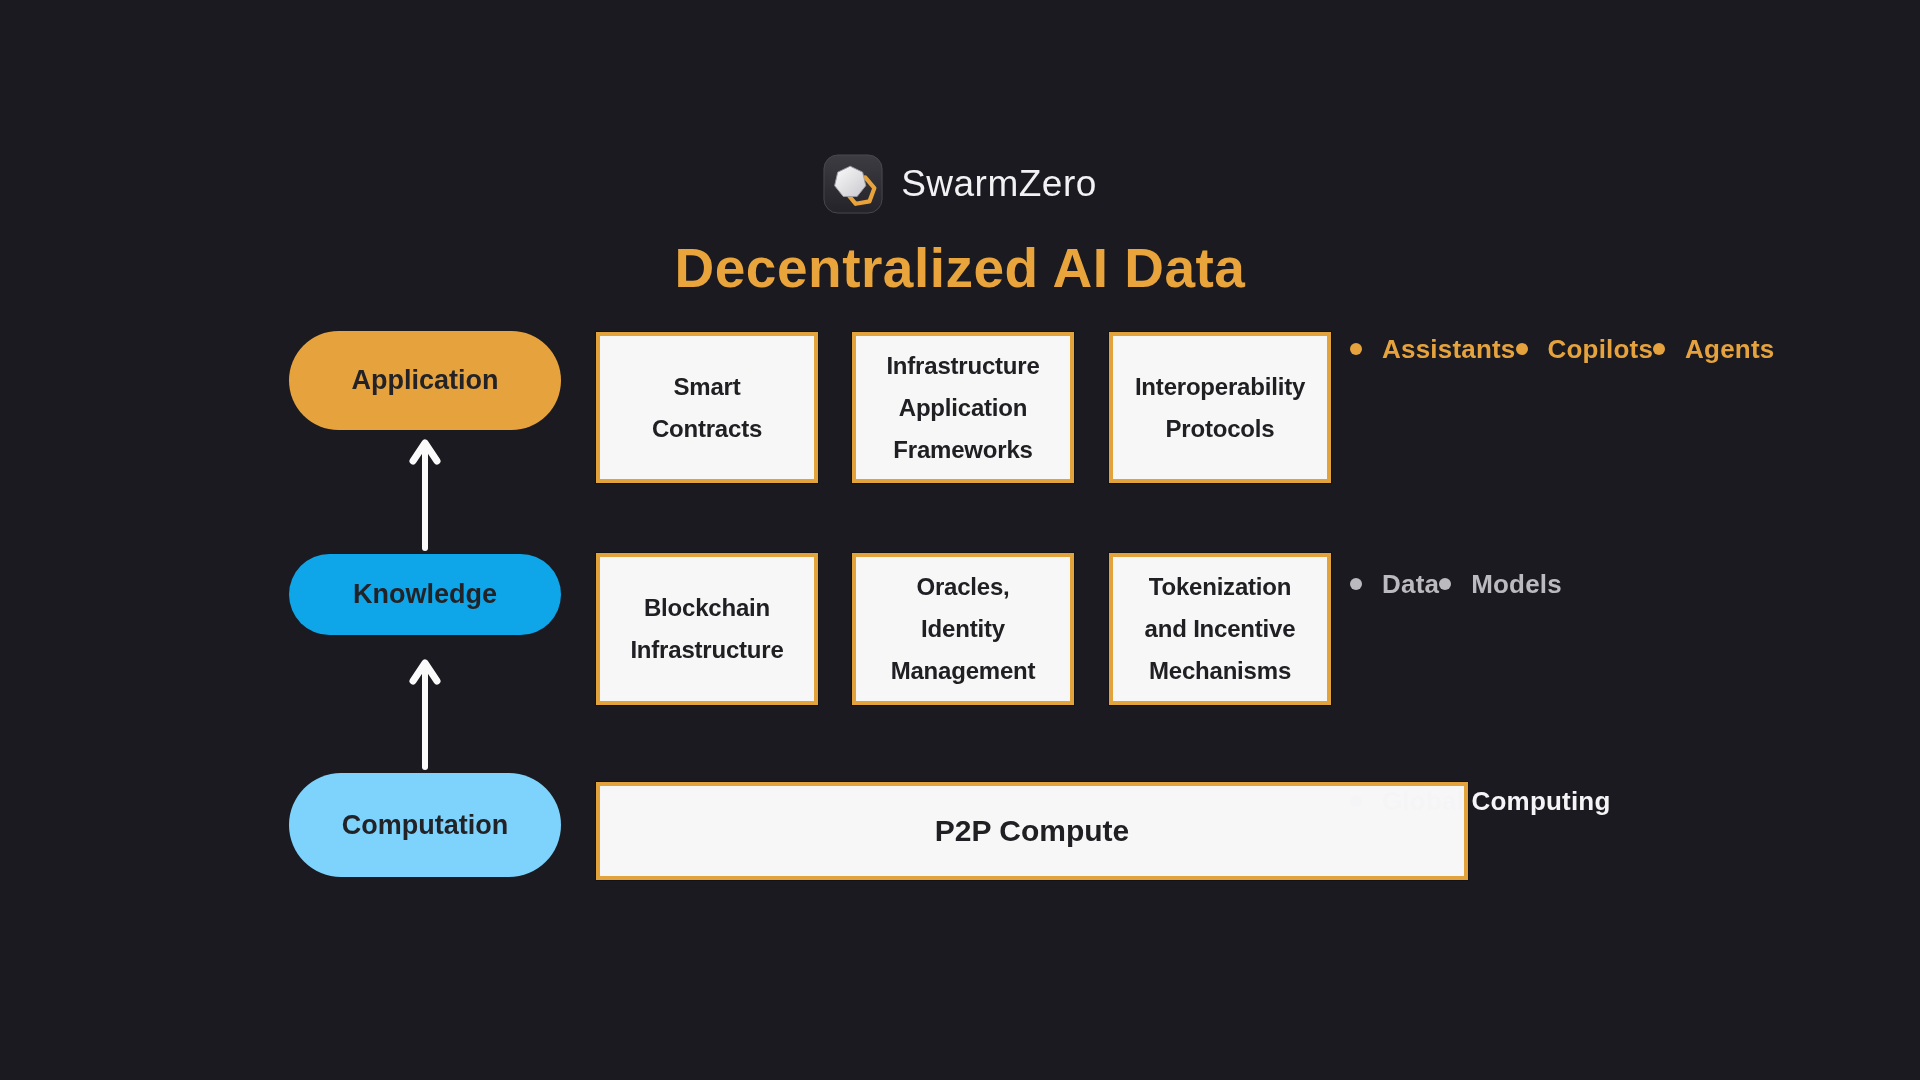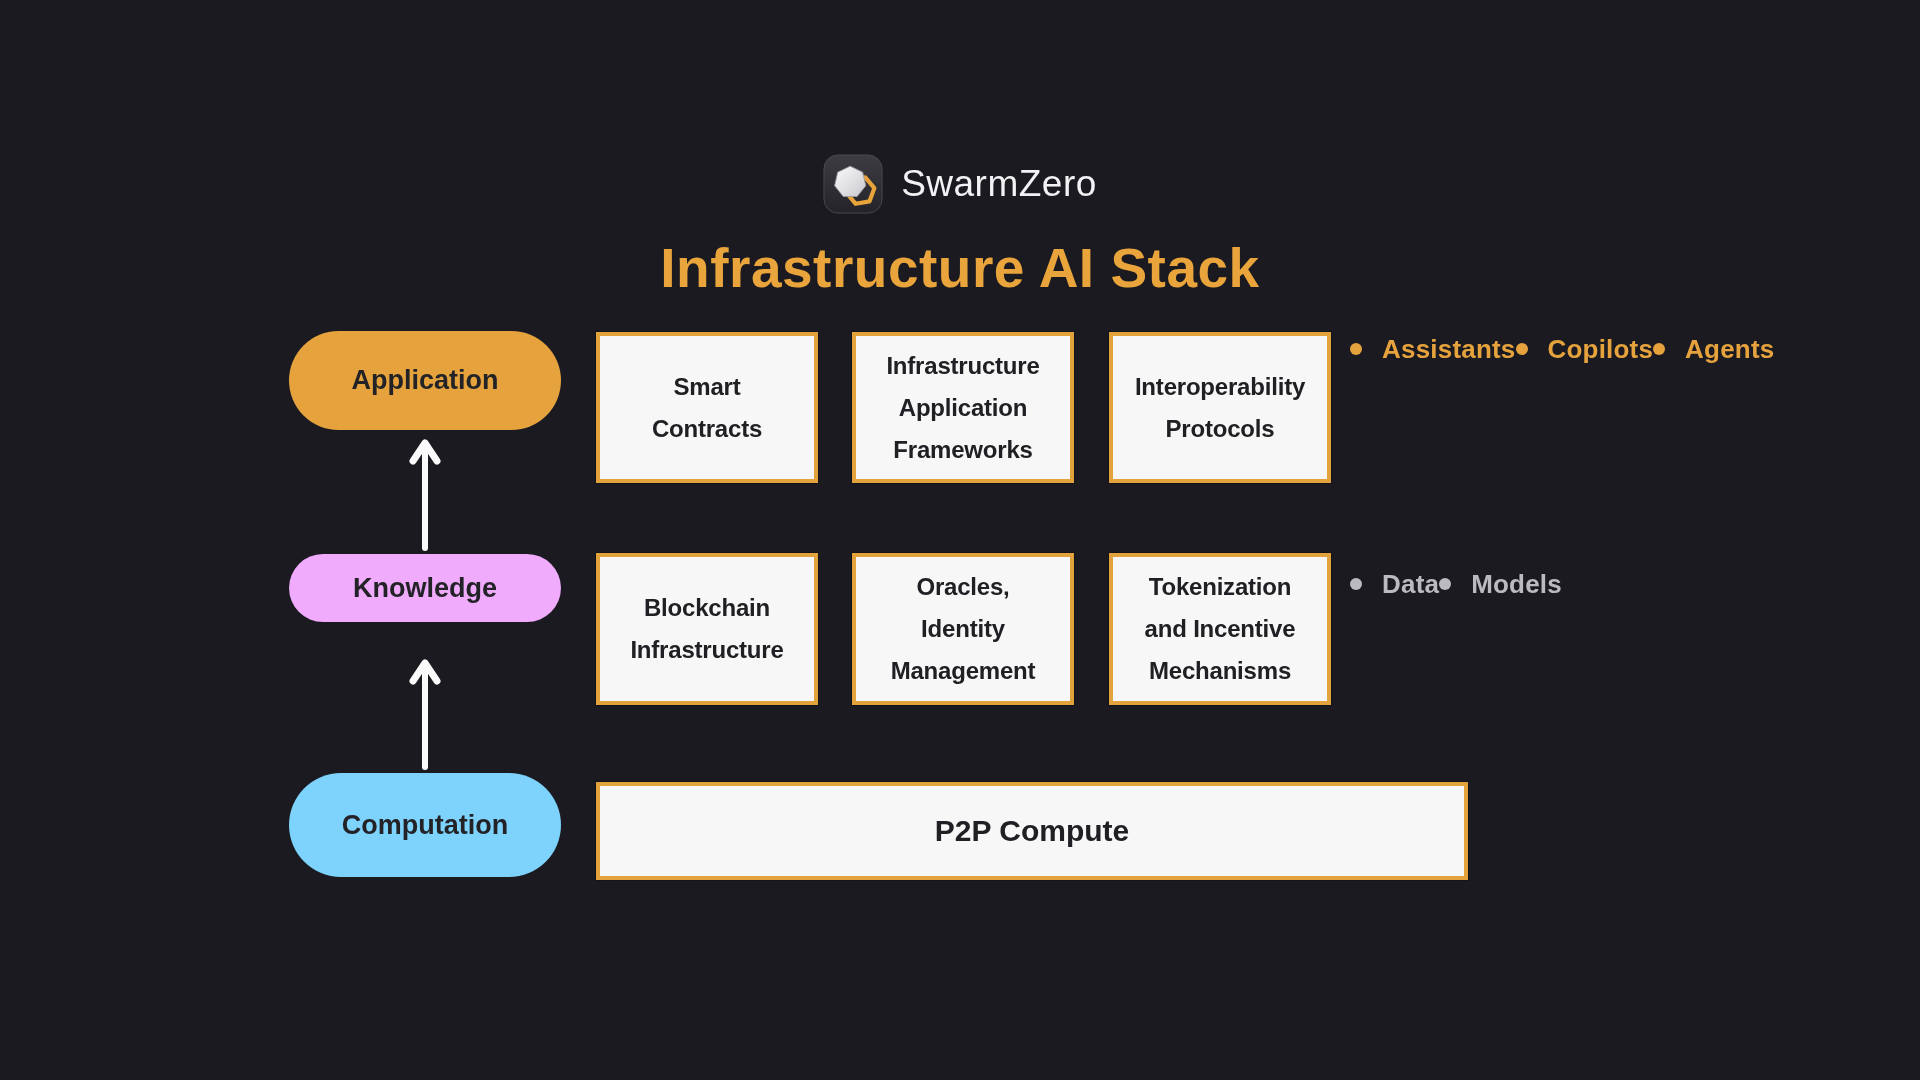--- a/index.html
+++ b/index.html
@@ -25,21 +25,21 @@
     white-space:pre-line;
   }
 
   
   .pill{
     left:289px;width:272px;border-radius:60px;
     display:flex;align-items:center;justify-content:center;
     font-size:27px;font-weight:700;color:#232327;
   }
   .pill-application{top:331px;height:99px;background:#E6A33D;}
-  .pill-knowledge{top:554px;height:68px;background:#f0abfc;}
+  .pill-knowledge{top:554px;height:81px;background:#0ea5e9;}
   .pill-computation{top:773px;height:104px;background:#7dd3fc;text-align:center;}
 
   
   .arrow{width:44px;left:403px;}
   .arrow-1{top:433px;height:118px;}
   .arrow-2{top:653px;height:117px;}
 
   
   .stack-box{
     background:#F7F7F7;border:4px solid #E2A33C;box-sizing:border-box;
@@ -87,21 +87,21 @@
         </linearGradient>
       </defs>
       <rect x="1" y="1" width="62" height="62" rx="15" fill="url(#lgBox)" stroke="#4A4A50" stroke-width="1"></rect>
       <polygon points="54.8,36.4 45.1,24.9 30.4,27.5 25.2,41.6 34.9,53.1 49.6,50.5" fill="none" stroke="#E8A33B" stroke-width="4.5" stroke-linejoin="round"></polygon>
       <polygon points="29,13 15.7,19.4 12.4,33.8 21.6,45.3 36.4,45.3 45.6,33.8 42.3,19.4" fill="url(#lgHept)" stroke="#9A9AA0" stroke-width="1" stroke-linejoin="round"></polygon>
     </svg>
   </span>
   <span class="brand-name">SwarmZero</span>
 </div>
 
-<div class="abs page-title">Infrastructure AI Stack</div>
+<div class="abs page-title">Decentralized AI Data</div>
 
 <div class="abs pill pill-application">Application</div>
 <div class="abs pill pill-knowledge">Knowledge</div>
 <div class="abs pill pill-computation">Computation</div>
 
 <span class="abs arrow arrow-1">
   <svg width="44" height="118" viewBox="0 0 44 118" aria-hidden="true">
     <line x1="22" y1="115" x2="22" y2="16" stroke="#FAFAFA" stroke-width="6" stroke-linecap="round"></line>
     <polyline points="10,28 22,10 34,28" fill="none" stroke="#FAFAFA" stroke-width="7" stroke-linecap="round" stroke-linejoin="round"></polyline>
   </svg>
@@ -152,13 +152,17 @@
     <span class="bullet-dot"></span>
     <span class="bullet-label">Data</span>
   </div>
   <div class="bullet-item">
     <span class="bullet-dot"></span>
     <span class="bullet-label">Models</span>
   </div>
 </div>
 
 <div class="abs bullets bullets-3 tone-white">
+  <div class="bullet-item">
+    <span class="bullet-dot"></span>
+    <span class="bullet-label">Global Computing</span>
+  </div>
 </div>
 
 </body></html>

